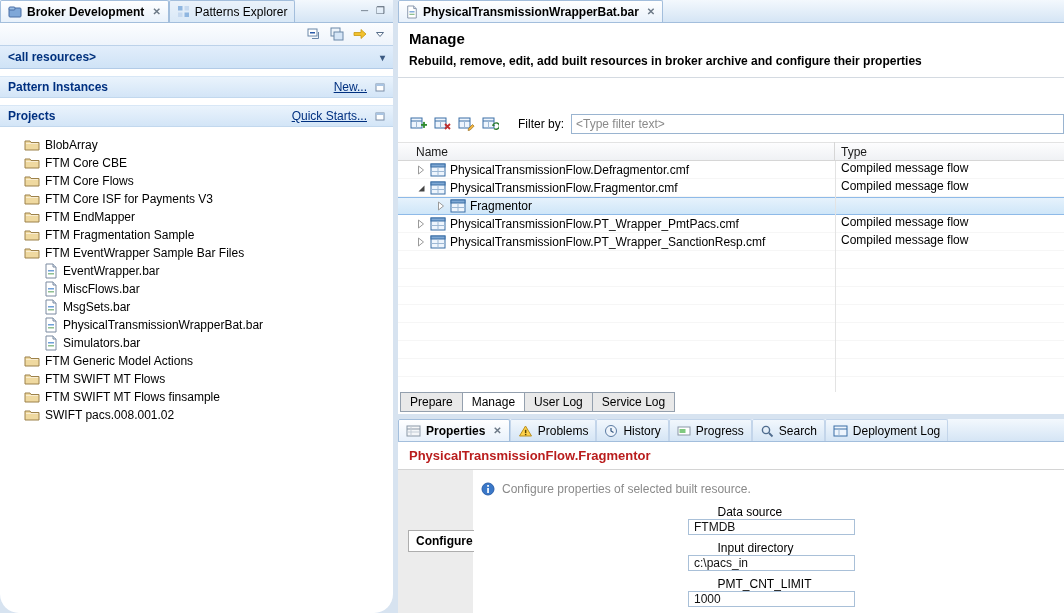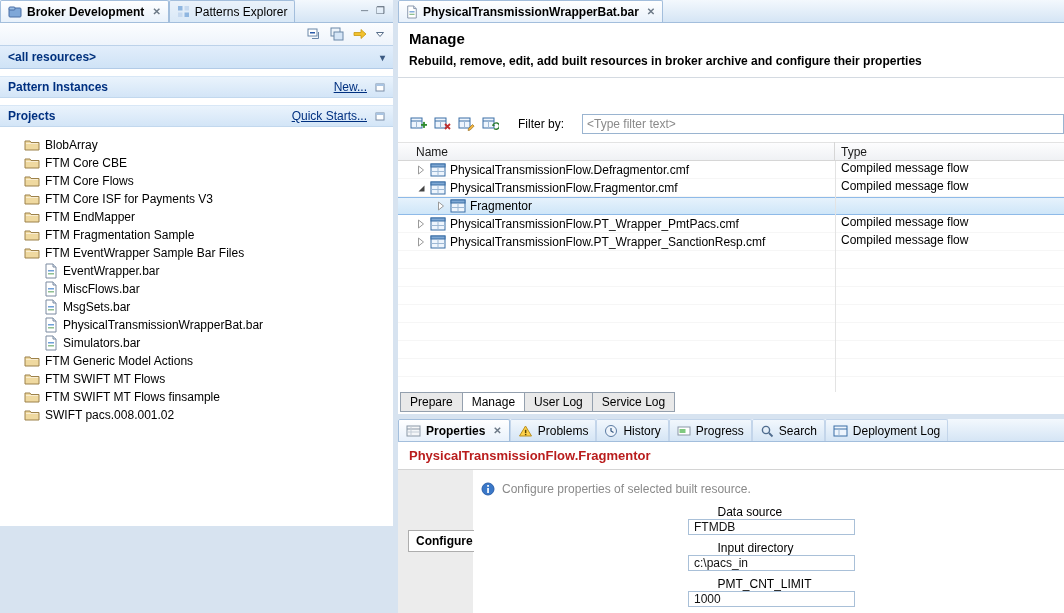--- a/index.html
+++ b/index.html
@@ -13,21 +13,21 @@
   .ctab { display:flex; align-items:center; gap:5px; padding:0 7px; height:22px;
     border:1px solid #a3bedc; border-bottom:none; border-radius:2px 2px 0 0;
     background:linear-gradient(#eaf2fa,#d9e8f7); white-space:nowrap; cursor:default; }
   .ctab.active { background:linear-gradient(#ffffff,#e8f1fb); font-weight:bold; }
   .ctab .close { color:#6b7886; font-size:10px; margin-left:3px; }
   .ctab.inactive-light { background:transparent; border-color:#c3d5ea; font-weight:normal; }
   .winbtns { margin-left:auto; display:flex; gap:8px; align-items:center; padding:0 8px 6px 0; color:#53606f; font-size:10px; }
   .winbtns span { cursor:default; }
 
   
-  .left-panel { position:absolute; left:0; top:0; width:393px; height:526px; background:#fff; }
+  .left-panel { position:absolute; left:0; top:0; width:393px; height:613px; background:#fff;border-radius:19px; }
   .view-toolbar { display:flex; justify-content:flex-end; align-items:center; gap:7px;
     height:22px; padding:0 8px; background:linear-gradient(#fcfdff,#eef4fb); }
   .resources-combo { display:flex; align-items:center; height:24px; padding:0 8px;
     background:linear-gradient(#e2eefb,#cfe3f6); border-top:1px solid #bcd2ea; border-bottom:1px solid #b2cbe7;
     color:#00317d; font-weight:bold;text-align:center; }
   .resources-combo .combo-arrow { margin-left:auto; color:#3c5a82; font-size:10px; }
   .section-gap { height:7px; background:#fff; }
   .section-header { display:flex; align-items:center; height:22px; padding:0 7px 0 8px;
     background:linear-gradient(#eaf3fc,#d3e5f7); border-top:1px solid #d8e7f6; border-bottom:1px solid #c2d8ee; }
   .section-title { font-weight:bold; color:#003080; }
@@ -40,21 +40,21 @@
 
   
   .editor { position:absolute; left:398px; top:0; width:666px; height:414px; background:#fff;
     display:flex; flex-direction:column; }
   .editor-header { padding:7px 12px 0 11px; background:#fff; }
   .editor-title { font-size:15px; font-weight:bold; margin-bottom:7px; }
   .editor-desc { font-size:12px; font-weight:bold; margin-bottom:9px; }
   .editor-sep { height:1px; background:#d4dae1; }
   .editor-toolbar { display:flex; align-items:center; gap:7px; margin-top:36px; padding-left:12px; }
   .editor-toolbar .flabel { margin-left:12px; white-space:nowrap; }
-  .filter-input { flex:1; height:20px; border:1px solid #9ab4d0; padding:0 4px; font:12px "Liberation Sans",sans-serif; color:#444;margin-left:11px; }
+  .filter-input { flex:1; height:20px; border:1px solid #9ab4d0; padding:0 4px; font:12px "Liberation Sans",sans-serif; color:#444; }
   .filter-input::placeholder { color:#8a8a8a; }
 
   .btable { margin-top:8px; flex:1; display:flex; flex-direction:column; }
   .thead { display:flex; height:19px; align-items:center;
     background:linear-gradient(#fdfdfe,#eff1f4); border-top:1px solid #e3e3e3; border-bottom:1px solid #d6d6d6; }
   .th { font-size:12px; color:#1a1a1a; }
   .th.name { width:437px; padding-left:18px; border-right:1px solid #d6d6d6; height:19px; display:flex; align-items:center; }
   .th.type { flex:1; padding-left:6px; }
   .tbody { position:relative; flex:1;
     background:repeating-linear-gradient(to bottom, #ffffff 0 17px, #f6f6f6 17px 18px); }

